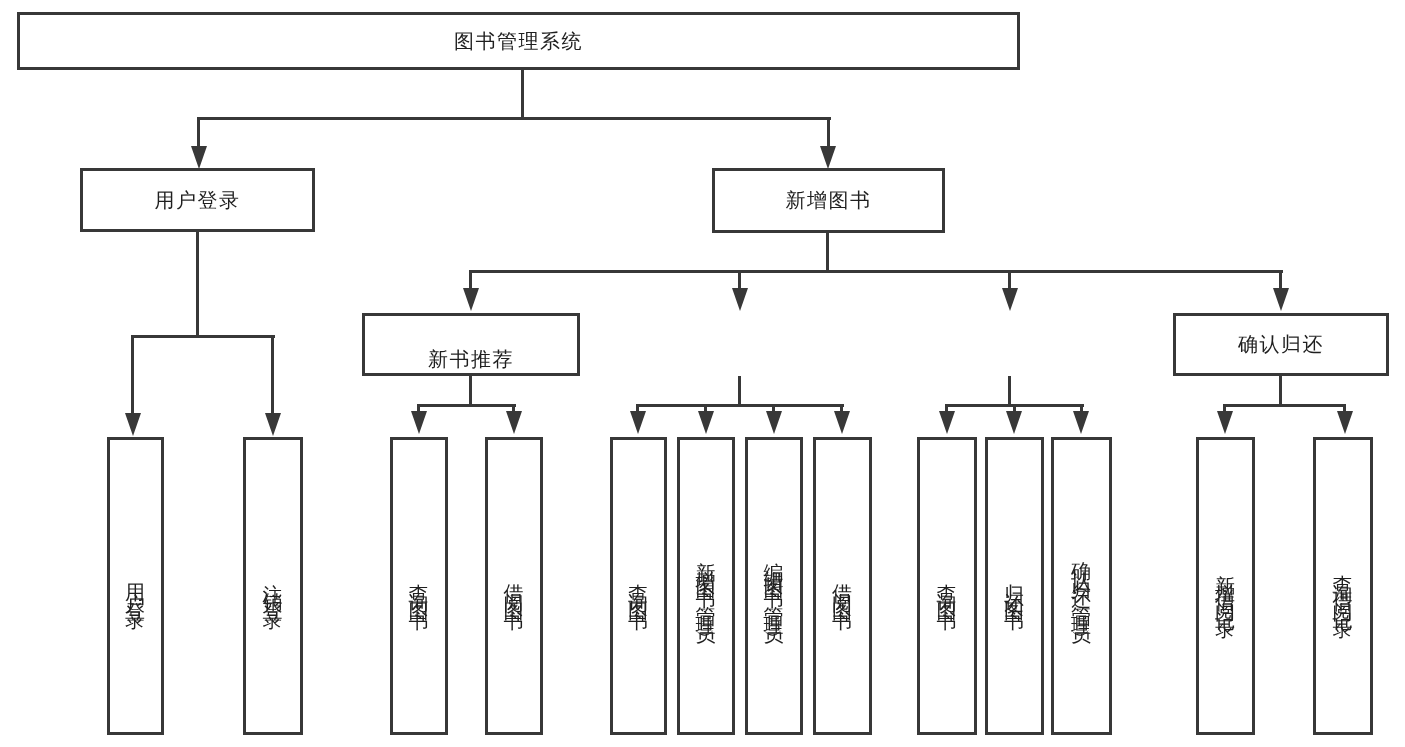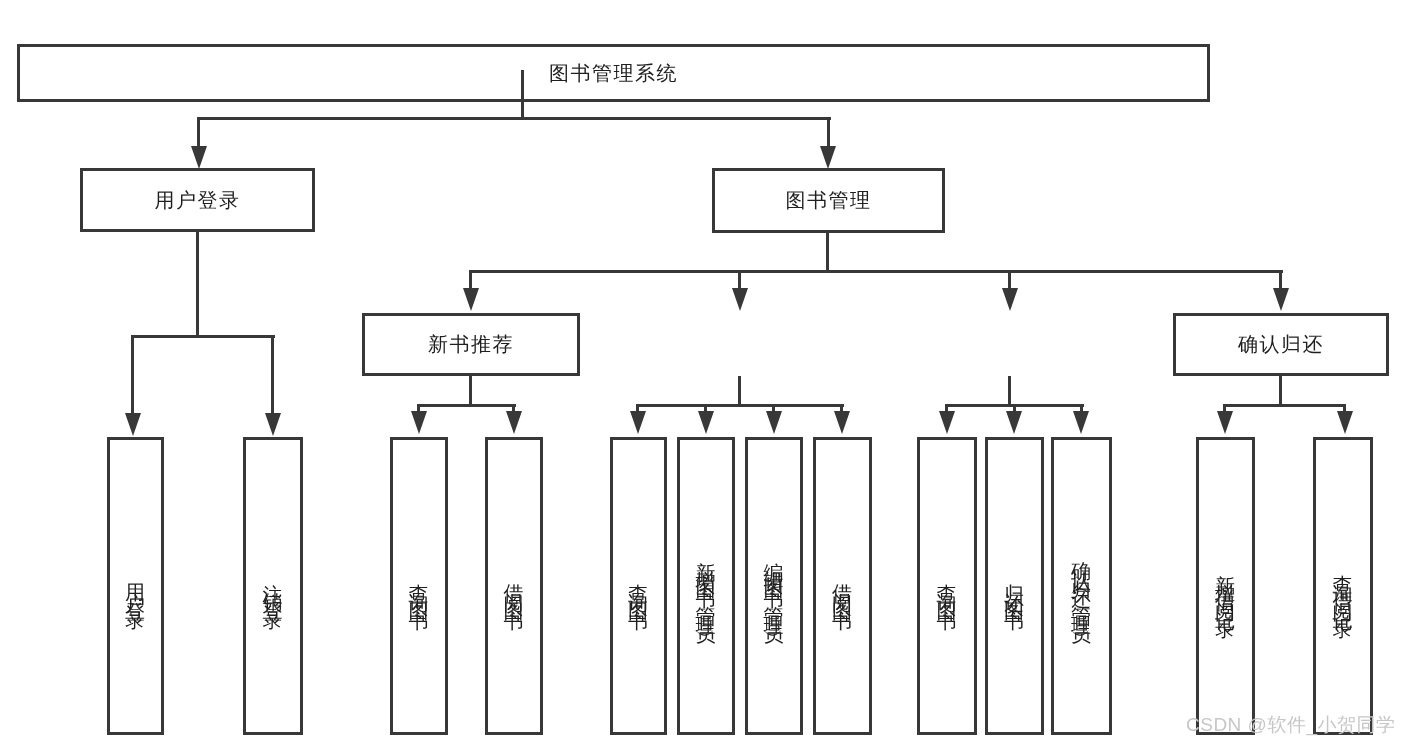--- a/index.html
+++ b/index.html
@@ -27,57 +27,57 @@
   .watermark {
     position:absolute; left:1186px; top:712px; font-size:19px;
     color:#c7c7c7; letter-spacing:0.5px; white-space:nowrap; z-index:5;
   }
 </style>
 </head>
 <body>
 
 <div id="canvas">
 
-  <div class="box" style="left:17px;top:12px;width:1193px;height:58px;margin-top:32px;">
+  <div class="box" style="left:17px;top:12px;width:1003px;height:58px;">
     <span class="lbl">图书管理系统</span>
   </div>
 
   <div class="vline" style="left:521px;top:70px;height:48px;"></div>
   <div class="hline" style="left:197px;top:117px;width:634px;"></div>
   <div class="vline" style="left:197px;top:117px;height:33px;"></div>
   <div class="vline" style="left:827px;top:117px;height:33px;"></div>
   <div class="arrow" style="left:191px;top:146px;"></div>
   <div class="arrow" style="left:820px;top:146px;"></div>
 
   <div class="box" style="left:80px;top:168px;width:235px;height:64px;">
     <span class="lbl">用户登录</span>
   </div>
   <div class="box" style="left:712px;top:168px;width:233px;height:65px;">
-    <span class="lbl">图书管理</span>
+    <span class="lbl">新增图书</span>
   </div>
 
   <div class="vline" style="left:196px;top:232px;height:106px;"></div>
   <div class="hline" style="left:131px;top:335px;width:144px;"></div>
   <div class="vline" style="left:131px;top:335px;height:80px;"></div>
   <div class="vline" style="left:271px;top:335px;height:80px;"></div>
   <div class="arrow" style="left:125px;top:413px;"></div>
   <div class="arrow" style="left:265px;top:413px;"></div>
 
   <div class="vline" style="left:826px;top:233px;height:39px;"></div>
   <div class="hline" style="left:469px;top:270px;width:814px;"></div>
   <div class="vline" style="left:469px;top:270px;height:21px;"></div>
   <div class="vline" style="left:738px;top:270px;height:21px;"></div>
   <div class="vline" style="left:1008px;top:270px;height:21px;"></div>
   <div class="vline" style="left:1279px;top:270px;height:21px;"></div>
   <div class="arrow" style="left:463px;top:288px;"></div>
   <div class="arrow" style="left:732px;top:288px;"></div>
   <div class="arrow" style="left:1002px;top:288px;"></div>
   <div class="arrow" style="left:1273px;top:288px;"></div>
 
-  <div class="box" style="left:362px;top:313px;width:218px;height:63px;">
+  <div class="box" style="left:362px;top:313px;width:218px;height:63px;align-items:flex-end;">
     <span class="lbl">新书推荐</span>
   </div>
   <div class="box" style="left:1173px;top:313px;width:216px;height:63px;">
     <span class="lbl">确认归还</span>
   </div>
 
   <div class="vline" style="left:469px;top:376px;height:31px;"></div>
   <div class="hline" style="left:417px;top:404px;width:99px;"></div>
   <div class="vline" style="left:417px;top:404px;height:9px;"></div>
   <div class="vline" style="left:512px;top:404px;height:9px;"></div>
@@ -148,15 +148,14 @@
     <span class="lbl">确认归还（管理员）</span>
   </div>
 
   <div class="box vbox" style="left:1196px;top:437px;width:59px;height:298px;">
     <span class="lbl">新增借阅记录</span>
   </div>
   <div class="box vbox" style="left:1313px;top:437px;width:60px;height:298px;">
     <span class="lbl">查询借阅记录</span>
   </div>
 
-  <div class="watermark">CSDN @软件_小贺同学</div>
 
 </div>
 
 </body></html>

